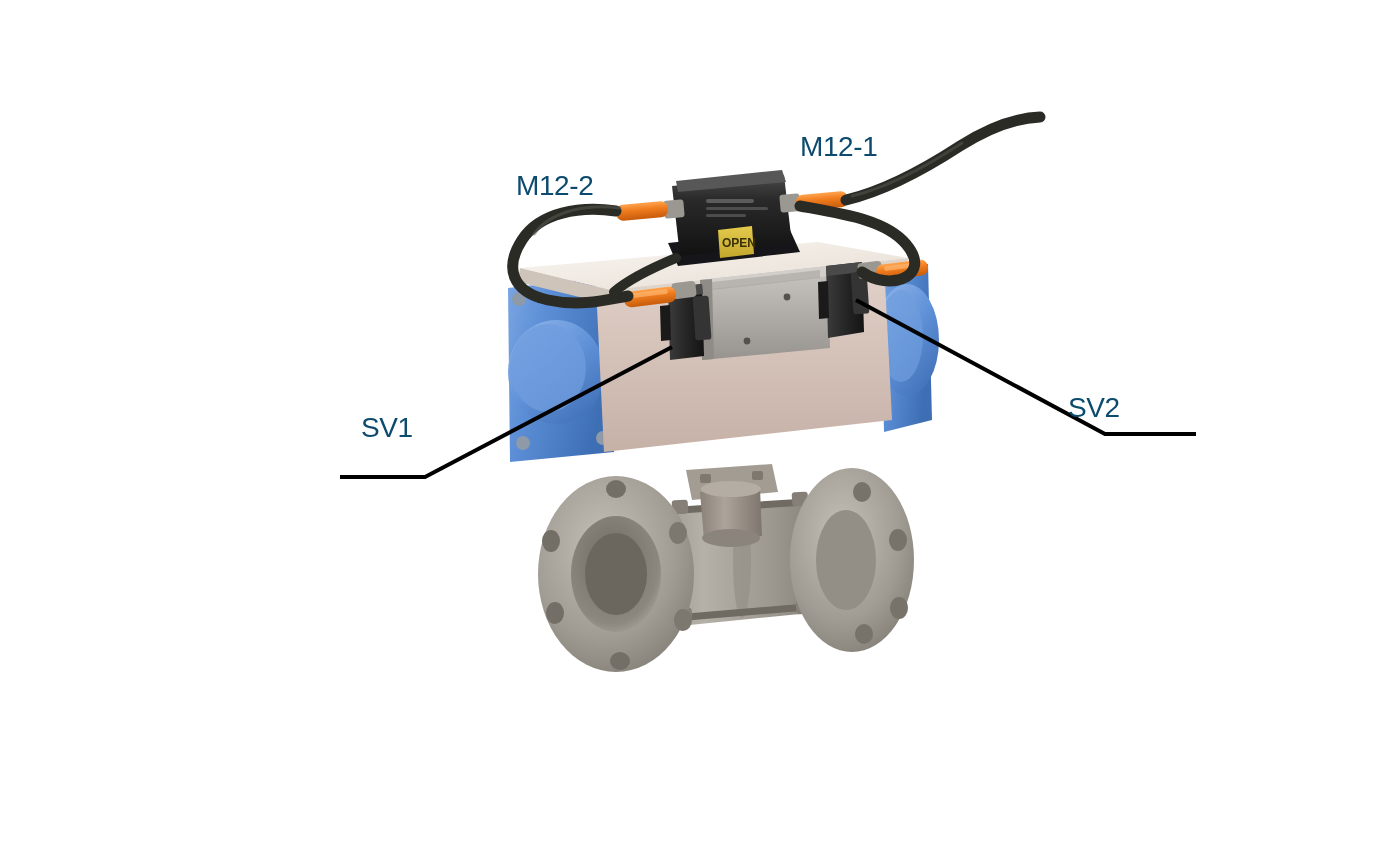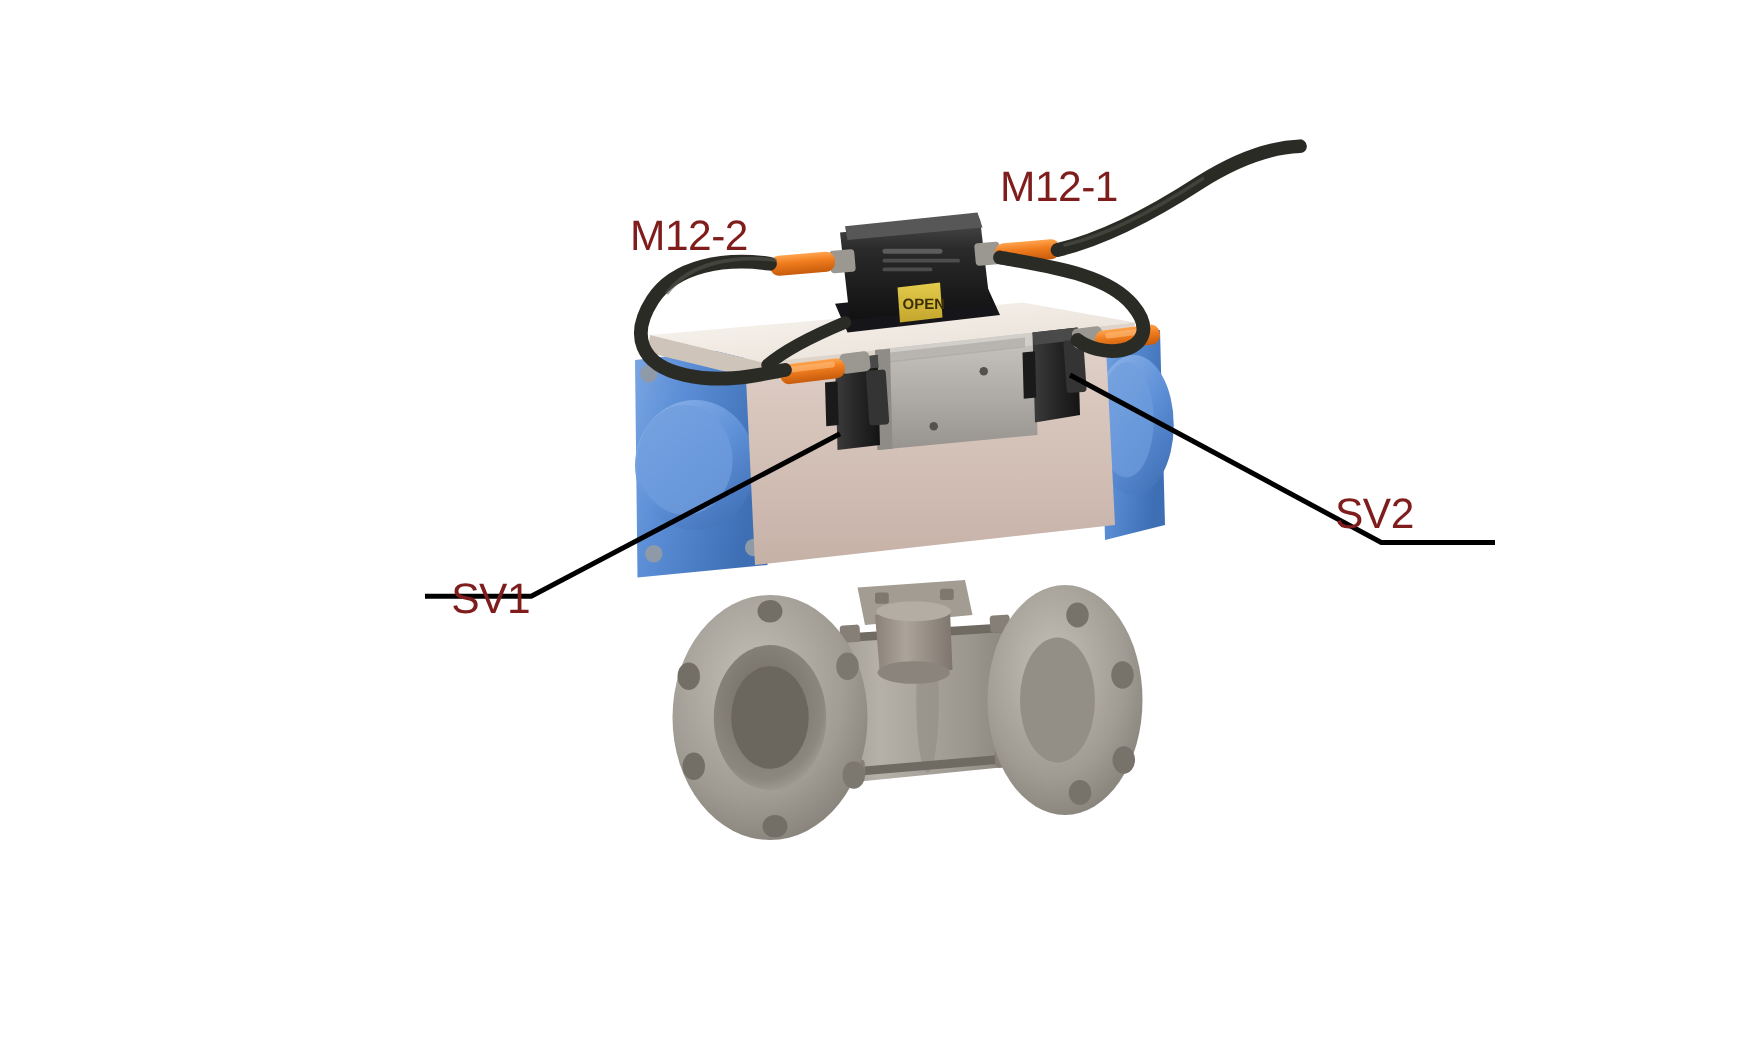--- a/index.html
+++ b/index.html
@@ -17,30 +17,30 @@
   }
   #scene {
     position: absolute;
     inset: 0;
     width: 1400px;
     height: 841px;
   }
   .callout-text {
     position: absolute;
     font-family: "Liberation Sans", sans-serif;
-    font-size: 34px;
+    font-size: 28px;
     font-weight: 400;
-    color: #7f1d1d;
+    color: #0c4a6e;
     letter-spacing: -0.4px;
     white-space: nowrap;
     line-height: 1;
   }
   #label-m12-1 { left: 800px; top: 133px; }
-  #label-m12-2 { left: 504px; top: 172px; }
-  #label-sv1   { left: 361px; top: 462px; }
+  #label-m12-2 { left: 516px; top: 172px; }
+  #label-sv1   { left: 361px; top: 414px; }
   #label-sv2   { left: 1068px; top: 394px; }
 </style>
 </head>
 <body>
 
 <div id="stage">
 
   <svg id="scene" viewBox="0 0 1400 841">
     <defs>
       <linearGradient id="gBlueCap" x1="0" y1="0" x2="1" y2="0.4">

